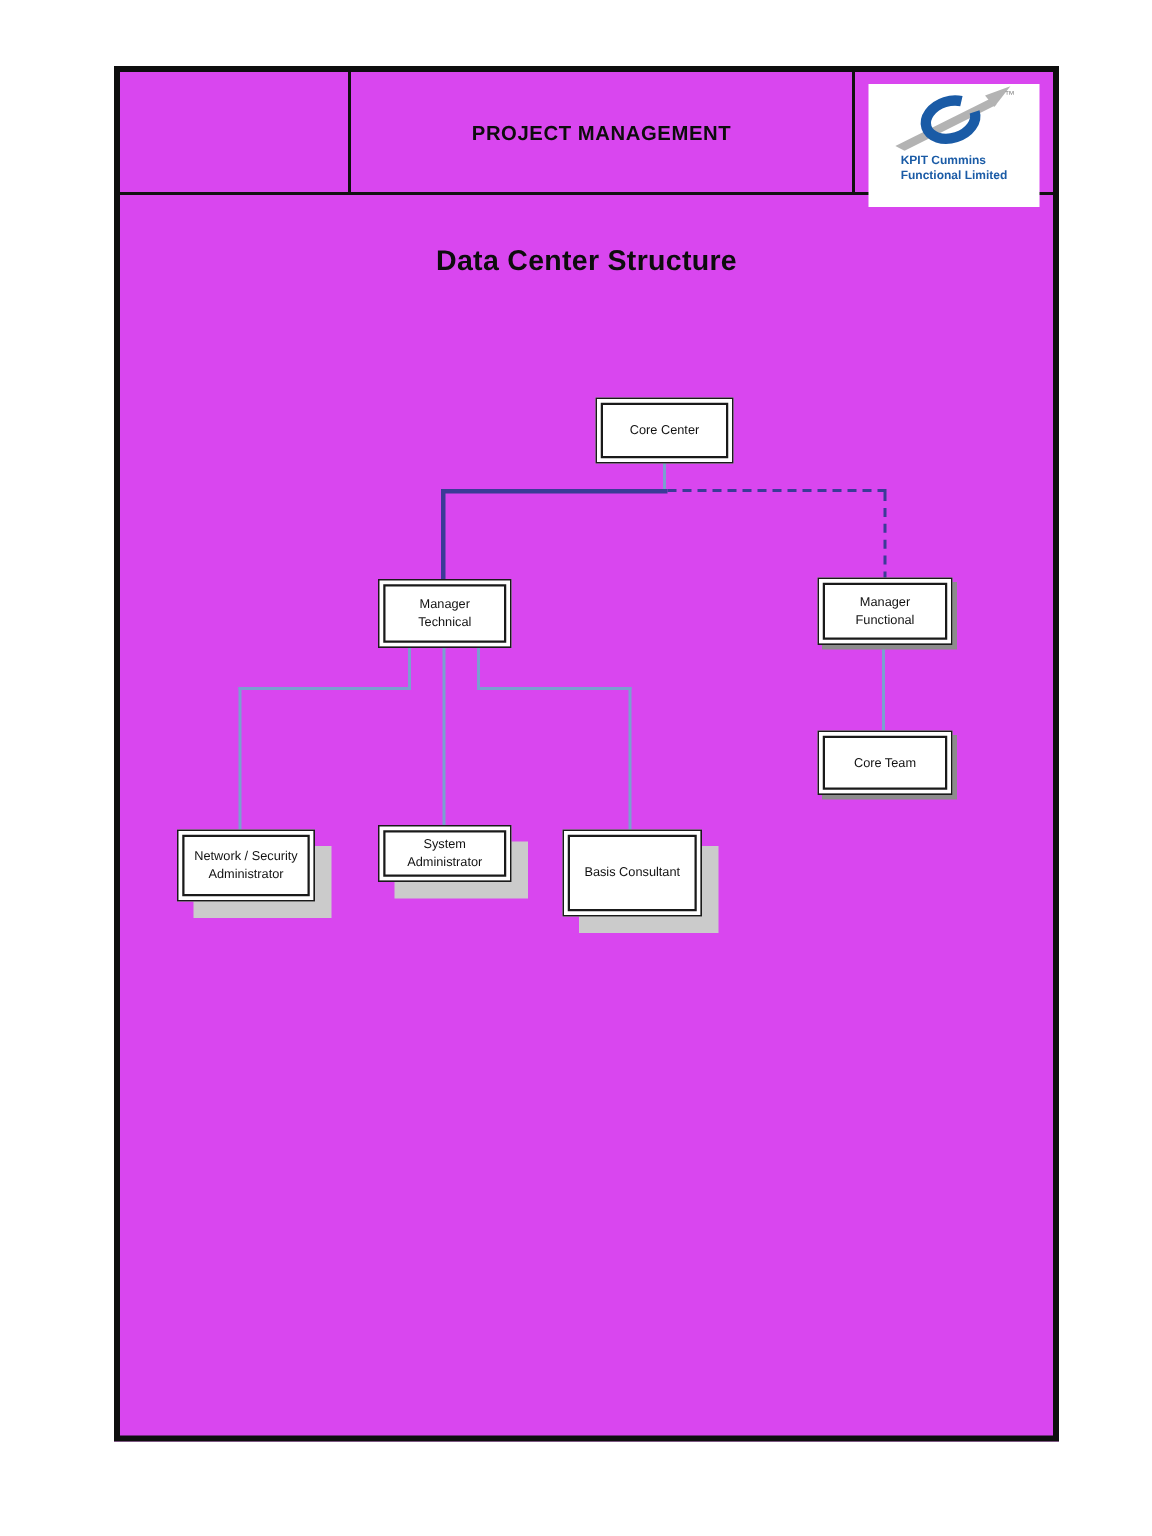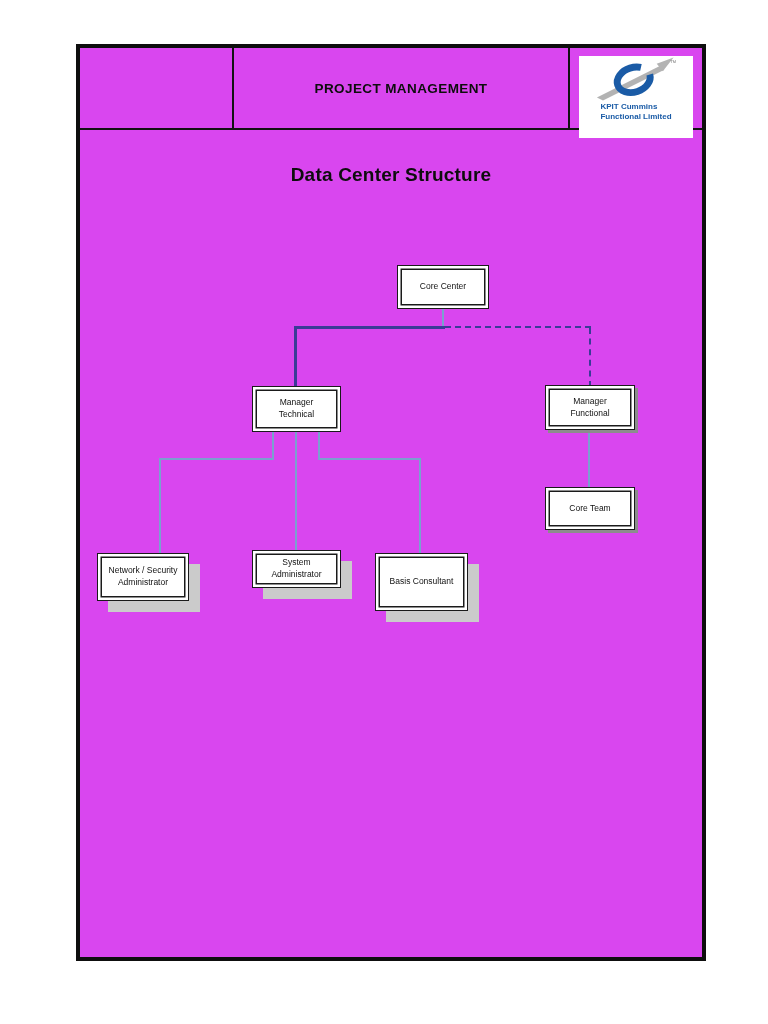--- a/index.html
+++ b/index.html
@@ -50,21 +50,21 @@
                 11px 11px 0 var(--shadow-light,#cbcbcb);
   }
   .node.shadow-small {
     box-shadow: inset 0 0 0 2.5px #ffffff, inset 0 0 0 4px #1a1a1a,
                 3px 3px 0 var(--shadow-dark,#8c8c8c);
   }
   #node-data-center        { left:397px; top:265px; width:92px; height:44px; }
   #node-manager-technical  { left:252px; top:386px; width:89px; height:46px; }
   #node-manager-functional { left:545px; top:385px; width:90px; height:45px; }
   #node-core-team          { left:545px; top:487px; width:90px; height:43px; }
-  #node-network-security   { left:97px; top:553px; width:92px; height:48px; }
+  #node-network-security   { left:118px; top:553px; width:92px; height:48px; }
   #node-system-admin       { left:252px; top:550px; width:89px; height:38px; }
   #node-basis-consultant   { left:375px; top:553px; width:93px; height:58px; }
   
   .conn { position:absolute; z-index:1; }
   .navy-h  { background:var(--navy,#3b3b97); height:3px; }
   .navy-v  { background:var(--navy,#3b3b97); width:3px; }
   .light-v { background:var(--light-blue,#7aa0cf); width:2px; }
   .light-h { background:var(--light-blue,#7aa0cf); height:2px; }
   .dash-h  { border-top:2.5px dashed var(--navy,#3b3b97); height:0; }
   .dash-v  { border-left:2.5px dashed var(--navy,#3b3b97); width:0; }

